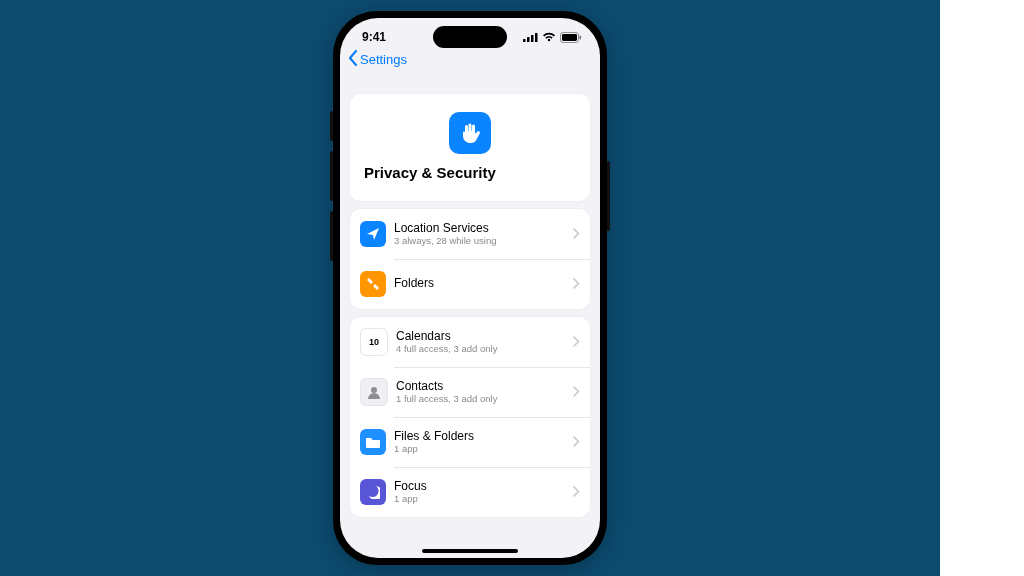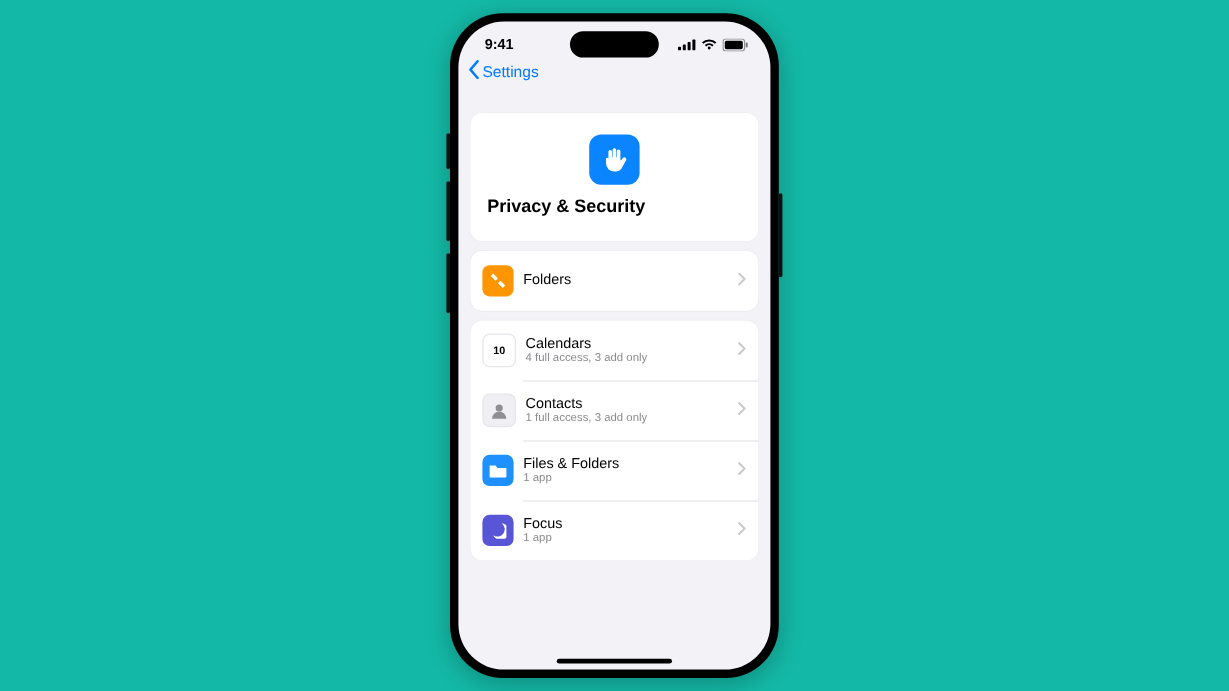--- a/index.html
+++ b/index.html
@@ -1,16 +1,16 @@
 <!DOCTYPE html>
 <html><head>
 <meta charset="utf-8">
 <style>
   html,body{margin:0;padding:0;width:1024px;height:576px;background:#fff;font-family:-apple-system,"Helvetica Neue",Arial,sans-serif;}
-  .stage{width:1024px;height:576px;display:flex;align-items:center;justify-content:center;background:#14b8a6;}
+  .stage{width:940px;height:576px;display:flex;align-items:center;justify-content:center;background:#0c4a6e;}
   .phone{position:relative;width:260px;height:540px;border-radius:44px;background:#000;padding:7px;box-shadow:0 4px 20px rgba(0,0,0,.25);}
   .phone:before{content:"";position:absolute;left:-3px;top:100px;width:3px;height:30px;background:#111;border-radius:2px;}
   .phone:after{content:"";position:absolute;left:-3px;top:140px;width:3px;height:50px;background:#111;border-radius:2px;box-shadow:0 60px 0 #111;}
   .btn-right{position:absolute;right:-3px;top:150px;width:3px;height:70px;background:#111;border-radius:2px;}
   .screen{position:absolute;inset:7px;border-radius:38px;background:#f2f2f7;overflow:hidden;}
   .island{position:absolute;top:8px;left:50%;transform:translateX(-50%);width:74px;height:22px;background:#000;border-radius:14px;z-index:5;}
   .statusbar{position:absolute;top:0;left:0;right:0;height:38px;display:flex;align-items:center;justify-content:space-between;padding:0 18px 0 22px;font-size:12px;font-weight:600;color:#000;z-index:4;}
   .sb-icons{display:flex;align-items:center;gap:4px;}
   .sb-icons svg{display:block;}
   .nav{position:absolute;top:26px;left:0;right:0;height:30px;display:flex;align-items:center;padding:0 8px;font-size:13px;color:#007aff;z-index:3;}
@@ -83,20 +83,34 @@
           <div class="hero-icon">
             <svg width="24" height="24" viewBox="0 0 24 24">
                 <path fill="#fff" d="M7 11V5.5a1.5 1.5 0 013 0V10h.5V4a1.5 1.5 0 013 0v6h.5V5a1.5 1.5 0 013 0v7.3c0 .3.4.4.6.2l1.5-1.8a1.6 1.6 0 012.5 2L18 19.5A6 6 0 0112.8 22H12a7 7 0 01-7-7v-4a1.5 1.5 0 012 0z"></path>
               </svg>
           </div>
           <h1>Privacy &amp; Security</h1>
         </div>
 
         <div class="card" id="g1">
             <div class="row">
+              <div class="icon ic-loc">
+                <svg width="14" height="14" viewBox="0 0 14 14">
+                  <path fill="#fff" d="M1 7l12-6-5 12-1-5z"></path>
+                </svg>
+              </div>
+              <div class="txt">
+                <div class="title">Location Services</div>
+                <div class="sub">3 always, 28 while using</div>
+              </div>
+              <span class="chevr"><svg width="7" height="11" viewBox="0 0 7 11">
+                  <path d="M1 1l4.5 4.5L1 10" fill="none" stroke="#c7c7cc" stroke-width="1.6" stroke-linecap="round" stroke-linejoin="round"></path>
+                </svg></span>
+            </div>
+            <div class="row">
               <div class="icon ic-track">
                 <svg width="16" height="16" viewBox="0 0 16 16">
                   <path fill="#fff" d="M4 2l4 4-2 2-4-4zM10 8l4 4-2 2-4-4z"></path>
                 </svg>
               </div>
               <div class="txt">
                 <div class="title">Folders</div>
               </div>
               <span class="chevr"><svg width="7" height="11" viewBox="0 0 7 11">
                   <path d="M1 1l4.5 4.5L1 10" fill="none" stroke="#c7c7cc" stroke-width="1.6" stroke-linecap="round" stroke-linejoin="round"></path>

